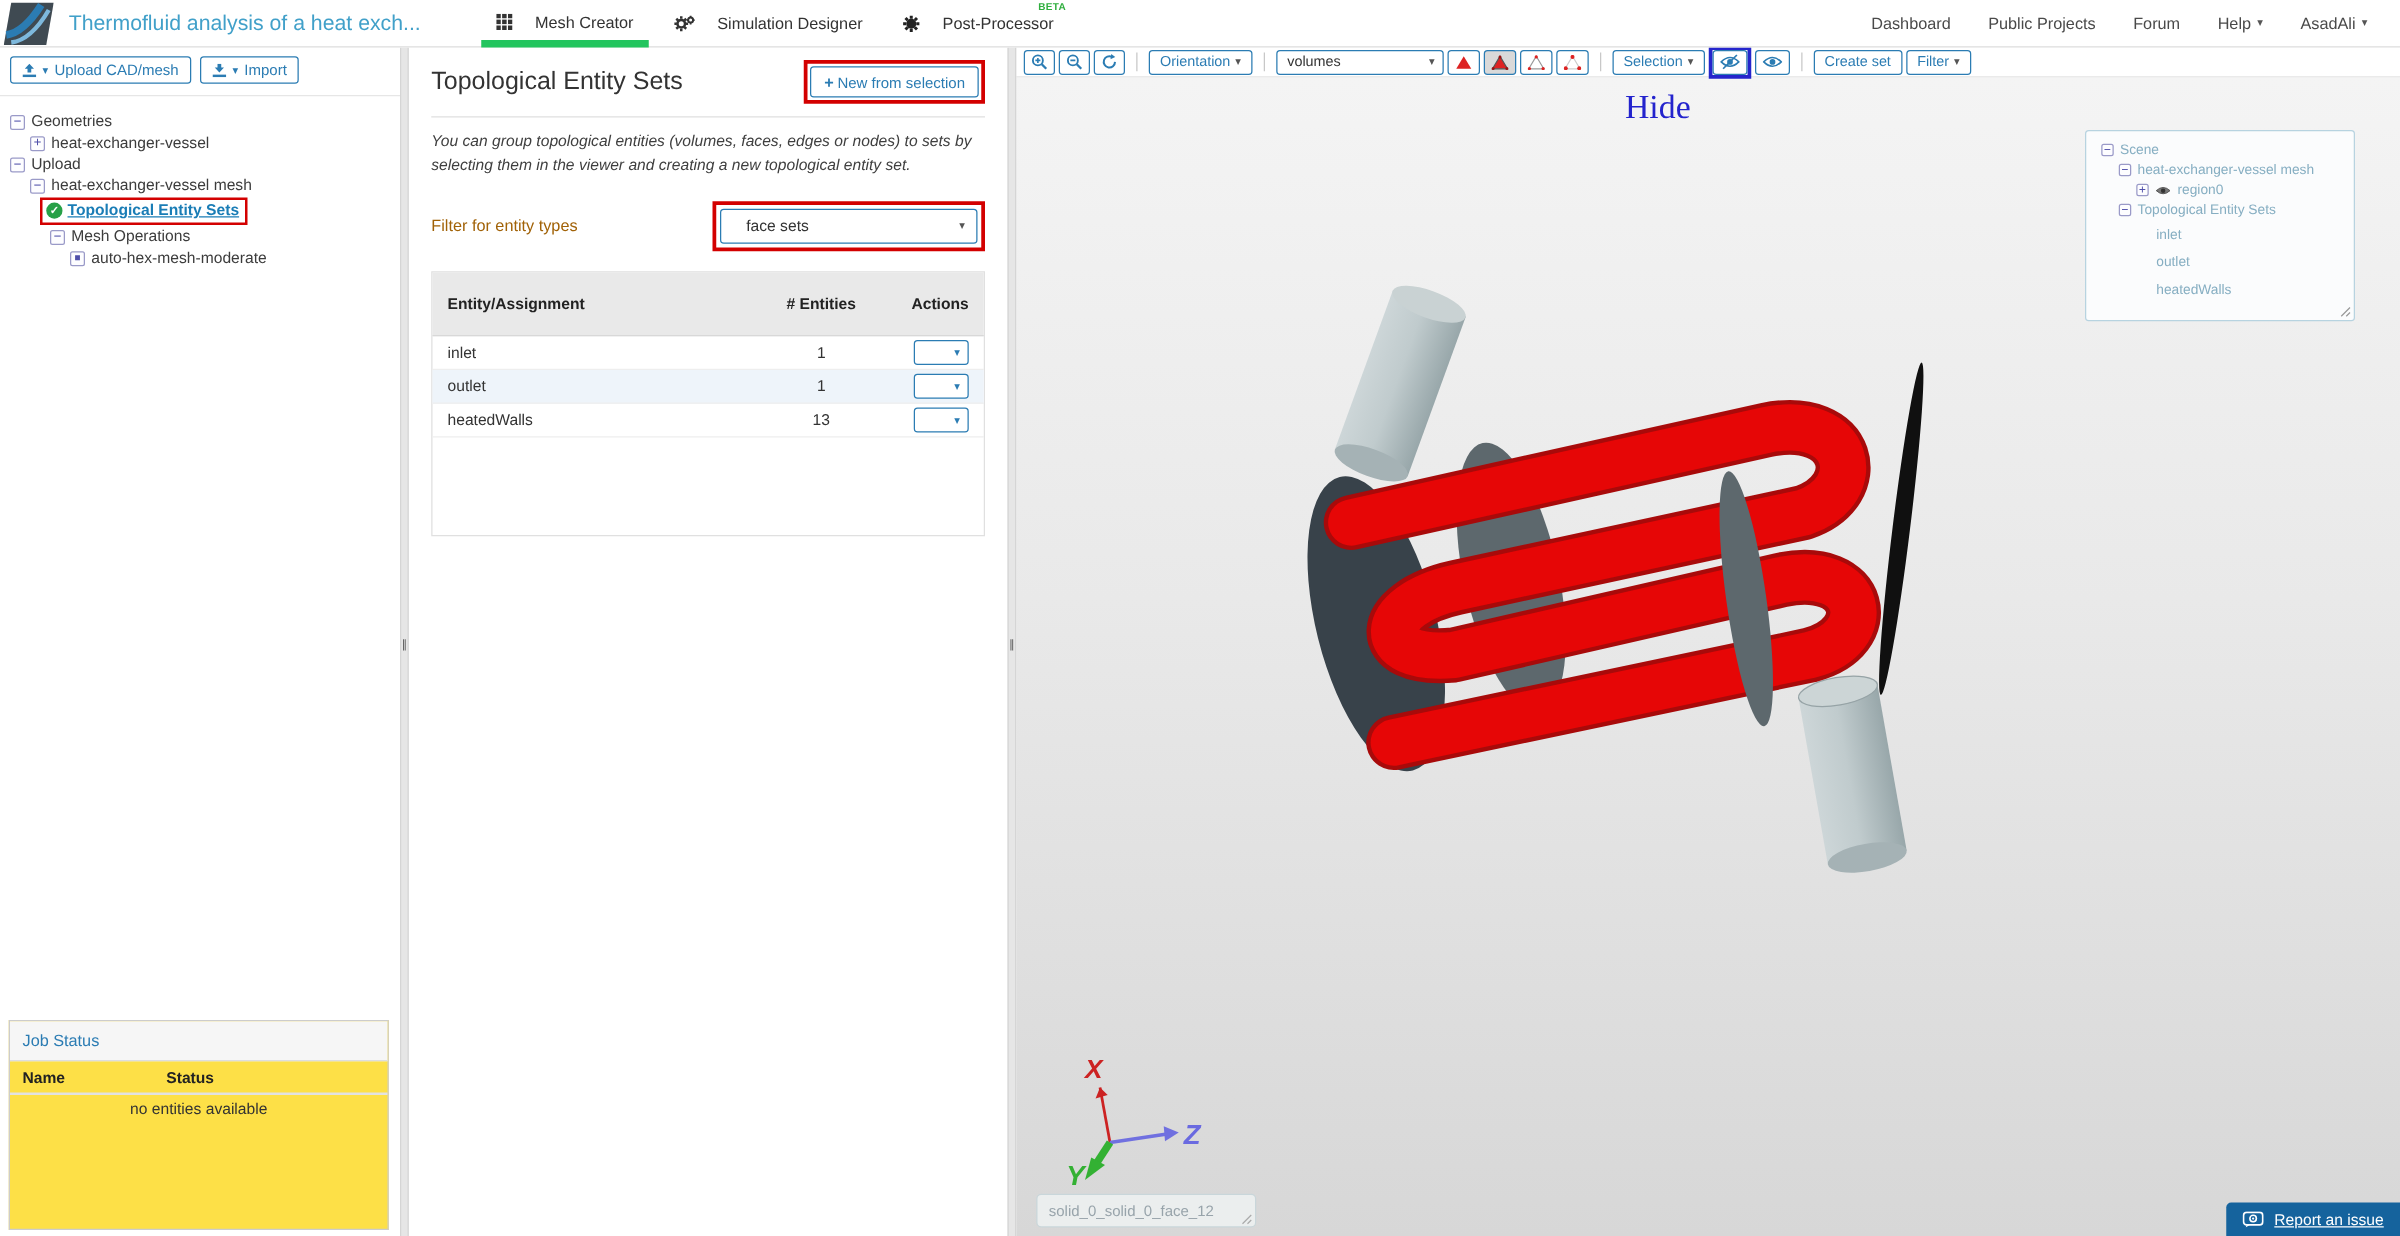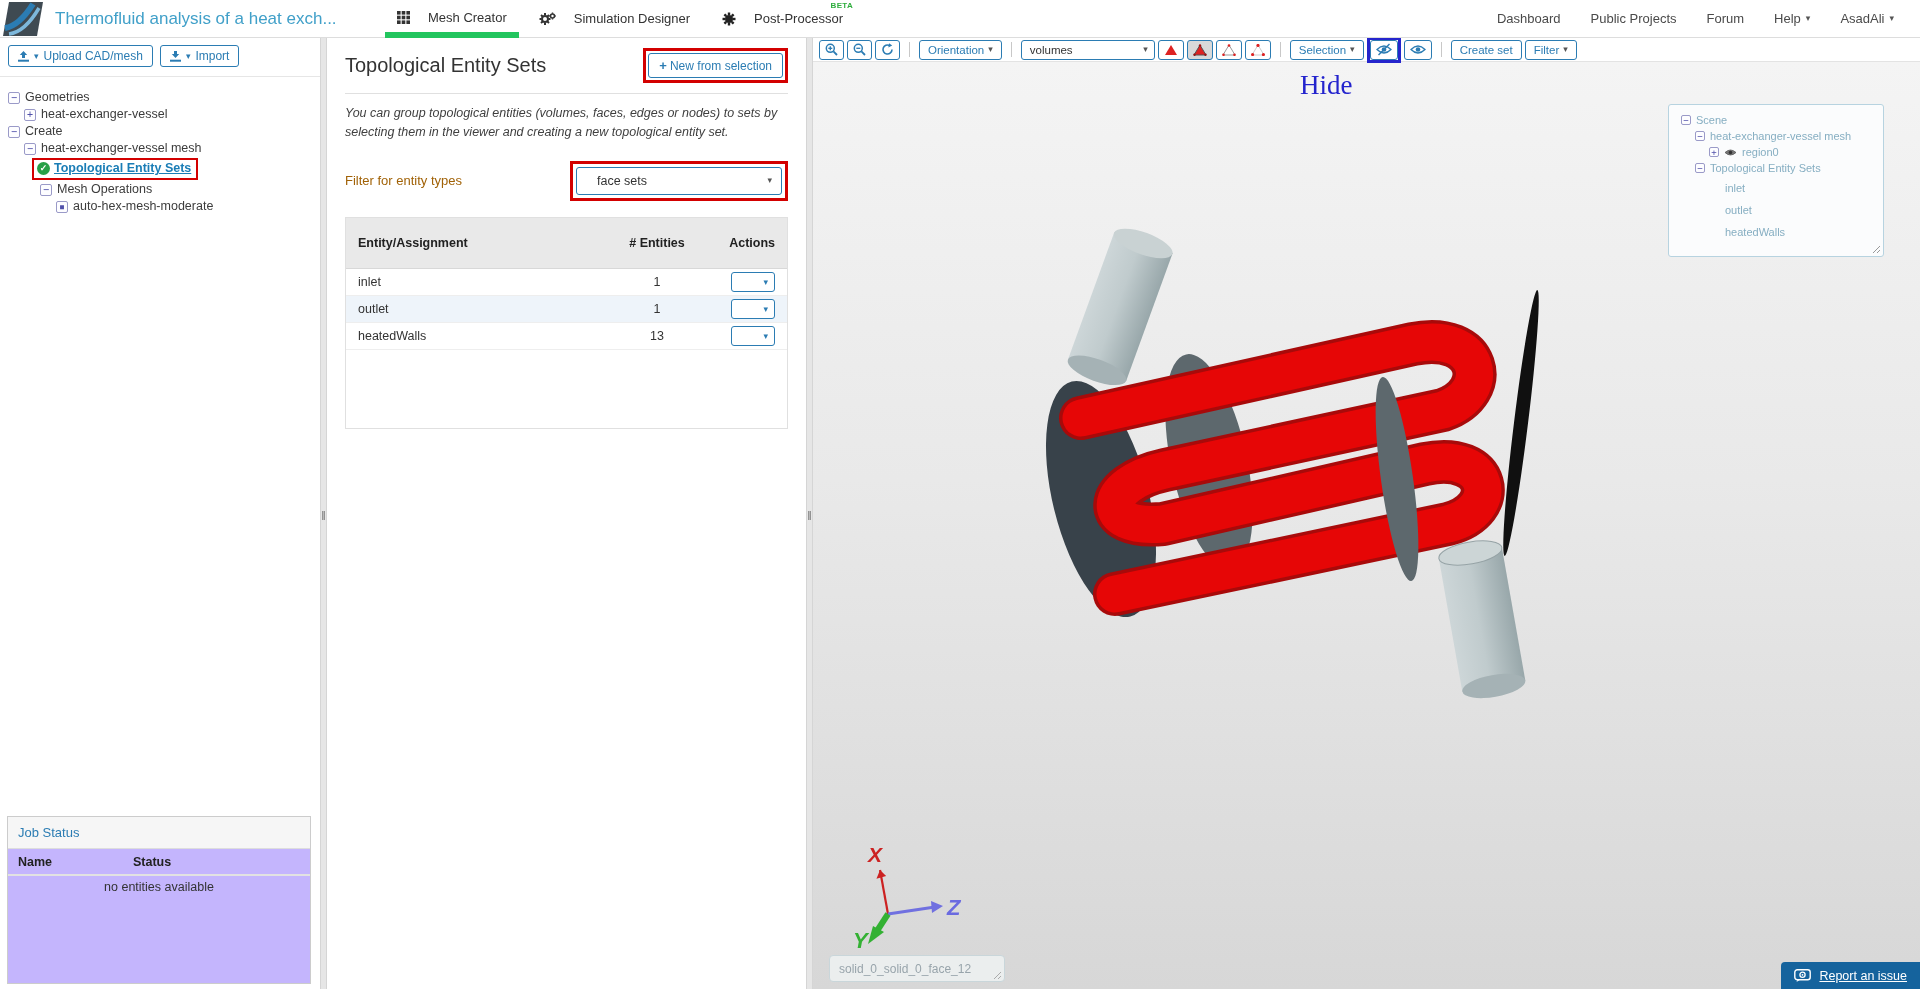--- a/index.html
+++ b/index.html
@@ -28,21 +28,21 @@
   .tree { padding:12px 0 0 8px; font-size:12.5px; color:#3c3c3c; }
   .tree-row { display:flex; align-items:center; gap:5px; padding:1px 0; line-height:15px; }
   .exp { width:12px; height:12px; flex:0 0 auto; border:1px solid #9a9ac8; background:#fdfdff; color:#5050aa;
          font-size:10px; line-height:10px; text-align:center; border-radius:2px;
          font-family:"DejaVu Sans Mono", monospace; }
   .check-icon { width:13px; height:13px; flex:0 0 auto; border-radius:50%; background:#27a047; color:#fff;
                 font-size:9px; line-height:13px; text-align:center; font-weight:bold; }
   .annot-red-inline { display:inline-flex; align-items:center; gap:4px; border:2px solid #d30000; padding:1px 5px 2px 3px; }
   .tree-active { color:#1a7db6; font-weight:bold; text-decoration:underline; }
 
-  .job-status { position:absolute; left:7px; width:304px; top:778px; height:168px; border:1px solid #ccc; background:#c4b5fd; }
+  .job-status { position:absolute; left:7px; width:304px; top:778px; height:168px; border:1px solid #ccc; background:#fde047; }
   .js-header { background:#f6f6f6; color:#2b7cb3; font-size:13px; padding:8px 10px; border-bottom:1px solid #ddd; }
   .js-cols { display:flex; font-weight:bold; font-size:12.5px; padding:6px 10px 5px; border-bottom:2px solid #e2e2e2; color:#222; }
   .js-col-name { width:115px; }
   .js-empty { text-align:center; font-size:12.5px; padding-top:4px; color:#333; }
 
   
   .divider { position:absolute; top:38px; bottom:0; width:7px; background:#e6e6e6;
              border-left:1px solid #d5d5d5; border-right:1px solid #d5d5d5; z-index:10; }
   .divider .grip { position:absolute; top:472px; left:0; width:100%; text-align:center; font-size:9px; color:#555; }
   .div-left { left:320px; } .div-right { left:806px; }
@@ -217,21 +217,21 @@
     <div class="tree-row">
       <span class="exp">−</span>
       <span>Geometries</span>
     </div>
     <div class="tree-row" style="margin-left:16px">
       <span class="exp">+</span>
       <span>heat-exchanger-vessel</span>
     </div>
     <div class="tree-row">
       <span class="exp">−</span>
-      <span>Create</span>
+      <span>Upload</span>
     </div>
     <div class="tree-row" style="margin-left:16px">
       <span class="exp">−</span>
       <span>heat-exchanger-vessel mesh</span>
     </div>
     <div class="tree-row" style="margin-left:24px">
       <span class="annot-red-inline">
         <span class="check-icon">✓</span>
         <span class="tree-active">Topological Entity Sets</span>
       </span>

